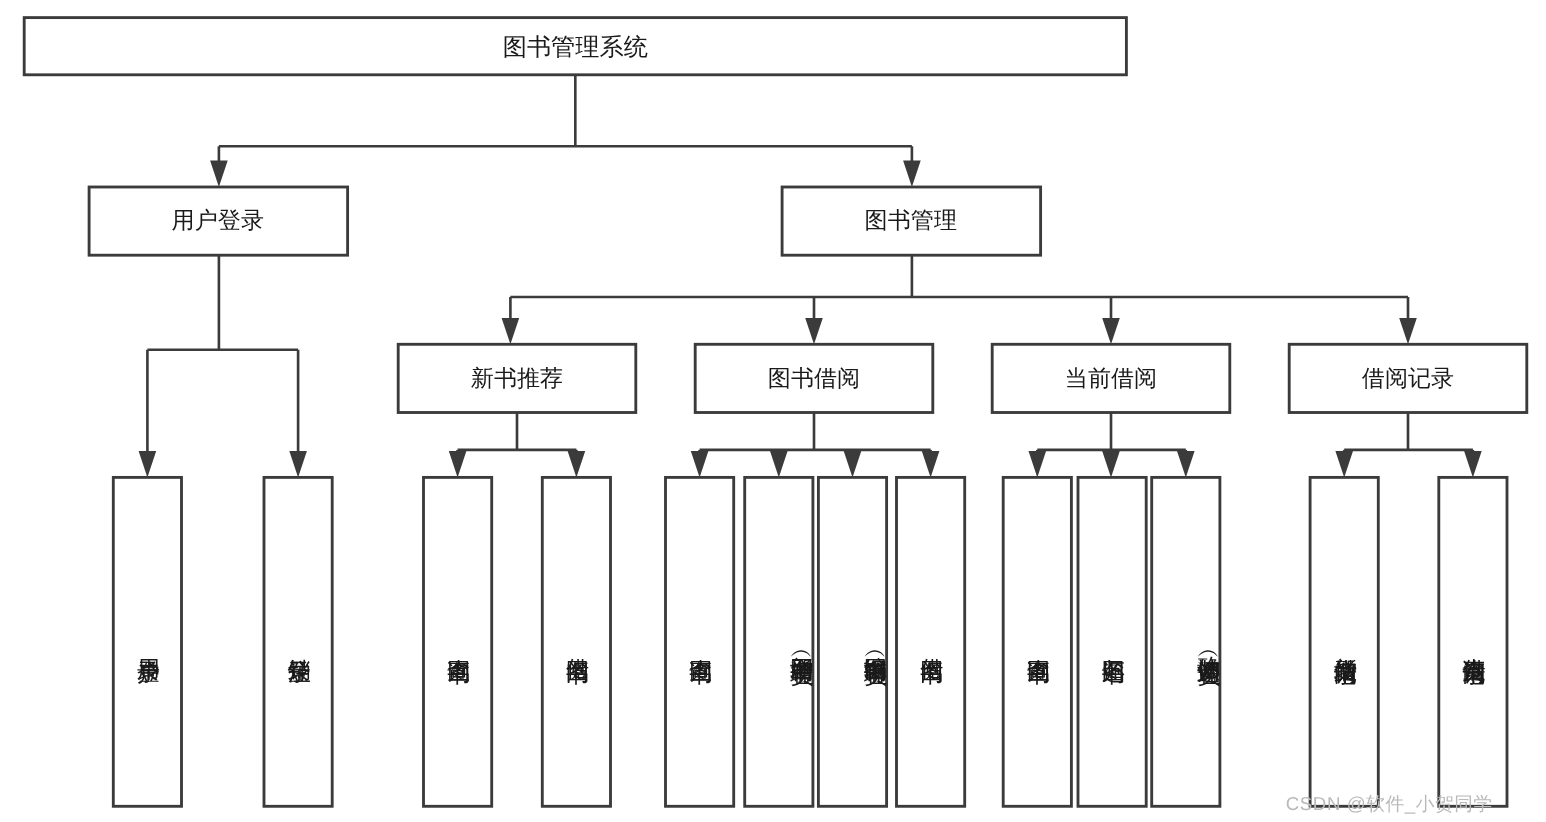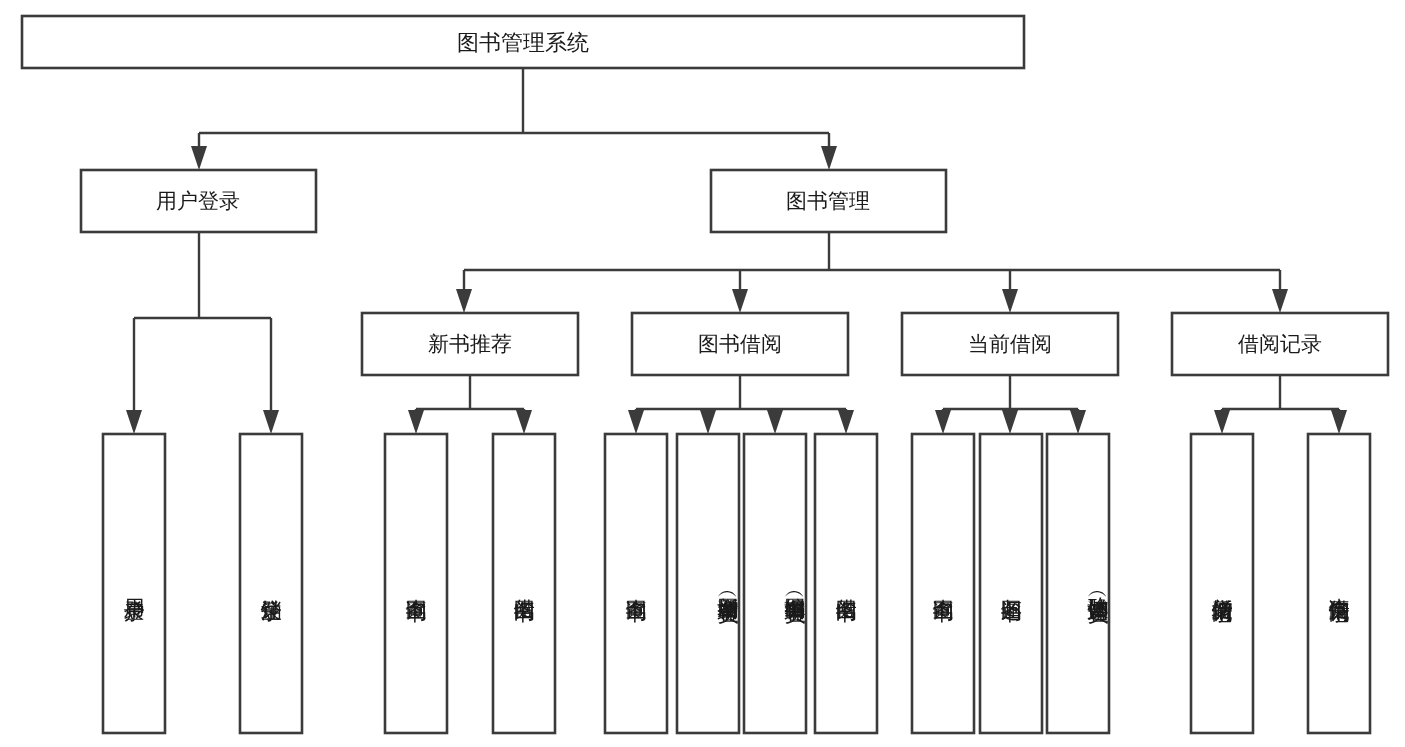--- a/index.html
+++ b/index.html
@@ -213,14 +213,15 @@
   <div class="vlabel" style="left:744px; top:440px; width:62px; height:288px; align-items:flex-start;">编辑图书（管理员）</div>
   <div class="vlabel" style="left:815px; top:434px; width:62px; height:299px;">借阅图书</div>
 
   <div class="vlabel" style="left:912px; top:434px; width:62px; height:299px;">查询图书</div>
   <div class="vlabel" style="left:980px; top:434px; width:62px; height:299px;">归还图书</div>
   <div class="vlabel" style="left:1047px; top:440px; width:62px; height:288px; align-items:flex-start;">确认归还（管理员）</div>
 
   <div class="vlabel" style="left:1191px; top:434px; width:62px; height:299px;">新增借阅记录</div>
   <div class="vlabel" style="left:1308px; top:434px; width:62px; height:299px;">查询借阅记录</div>
 
+  <div class="watermark">CSDN @软件_小贺同学</div>
 
 </div>
 
 </body></html>

